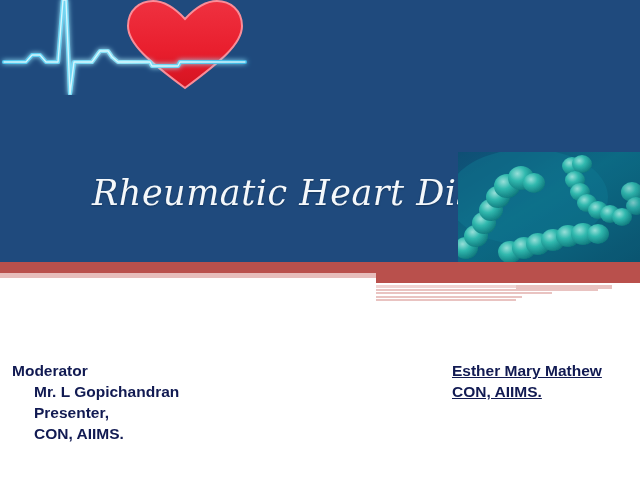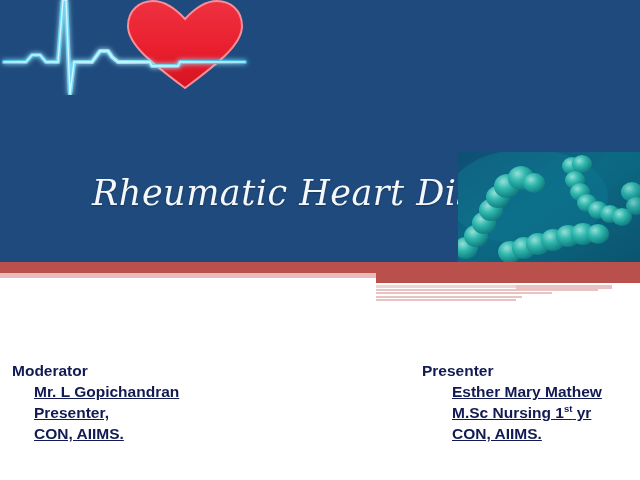--- a/index.html
+++ b/index.html
@@ -63,21 +63,21 @@
   .stripe.s4{left:376px;top:296px;width:146px;}
   .stripe.s5{left:376px;top:299px;width:140px;}
   .stripe.s6{left:516px;top:285px;width:96px;height:4px;background:#e9c3c1;}
 
   
   .col{position:absolute;color:#111a52;font-weight:bold;}
   .col-left{left:12px;top:360px;}
   .col-right{left:422px;top:360px;}
   .c-head{font-size:15.5px;line-height:21px;}
   .c-line{font-size:15.5px;line-height:21px;white-space:nowrap;}
-  .ind1{padding-left:22px;text-decoration:underline;}
+  .ind1{padding-left:22px;}
   .ind2{padding-left:30px;text-decoration:underline;}
   sup{font-size:9.5px;vertical-align:super;line-height:0;}
 </style>
 </head>
 <body>
 
 <div id="slide">
 
   <div class="header">
 
@@ -195,19 +195,17 @@
   <div class="stripe s6"></div>
 
   <div class="col col-left">
     <div class="c-head">Moderator</div>
     <div class="c-line ind1">Mr. L Gopichandran</div>
     <div class="c-line ind1">Presenter,</div>
     <div class="c-line ind1">CON, AIIMS.</div>
   </div>
 
   <div class="col col-right">
-    <div class="c-head">Presenter</div>
     <div class="c-line ind2">Esther Mary Mathew</div>
-    <div class="c-line ind2"><span>M.Sc Nursing 1</span><sup>st</sup><span> yr</span></div>
     <div class="c-line ind2">CON,  AIIMS.</div>
   </div>
 
 </div>
 
 </body></html>

